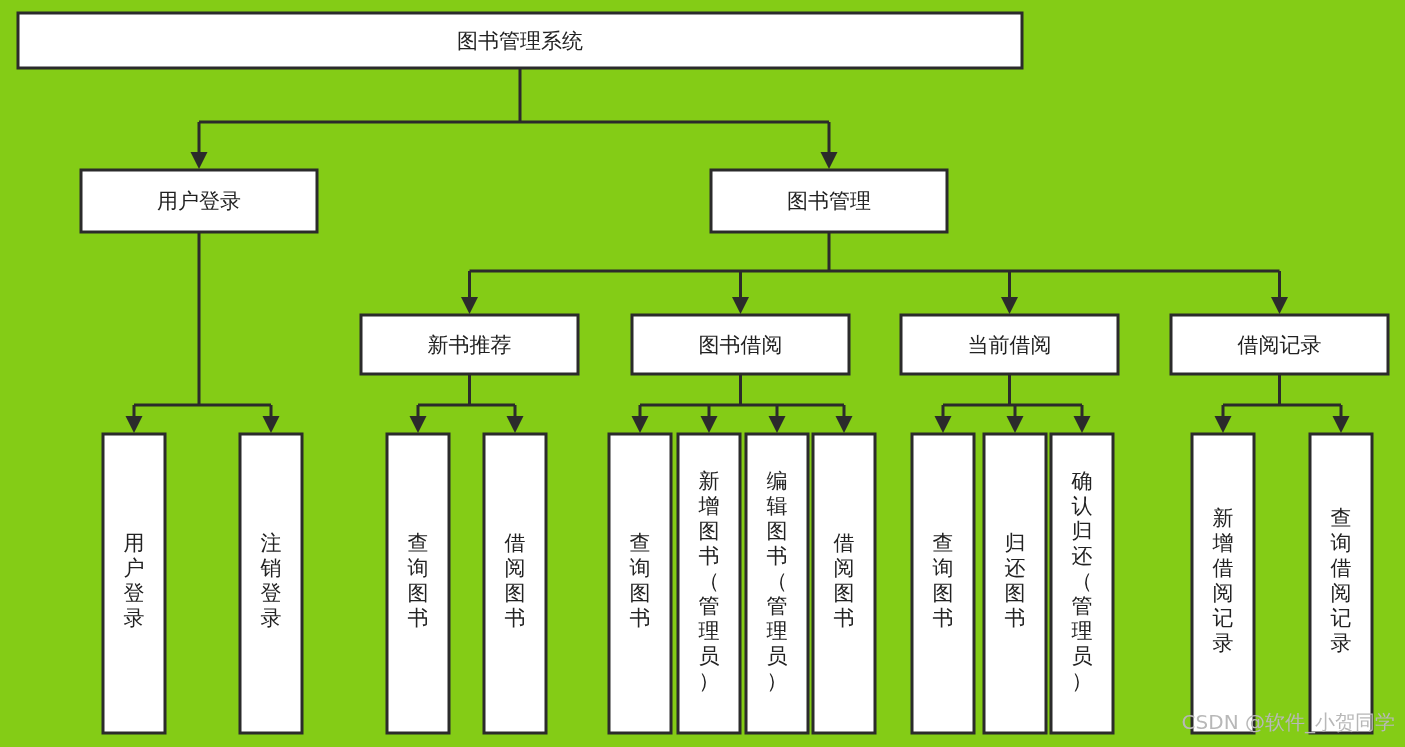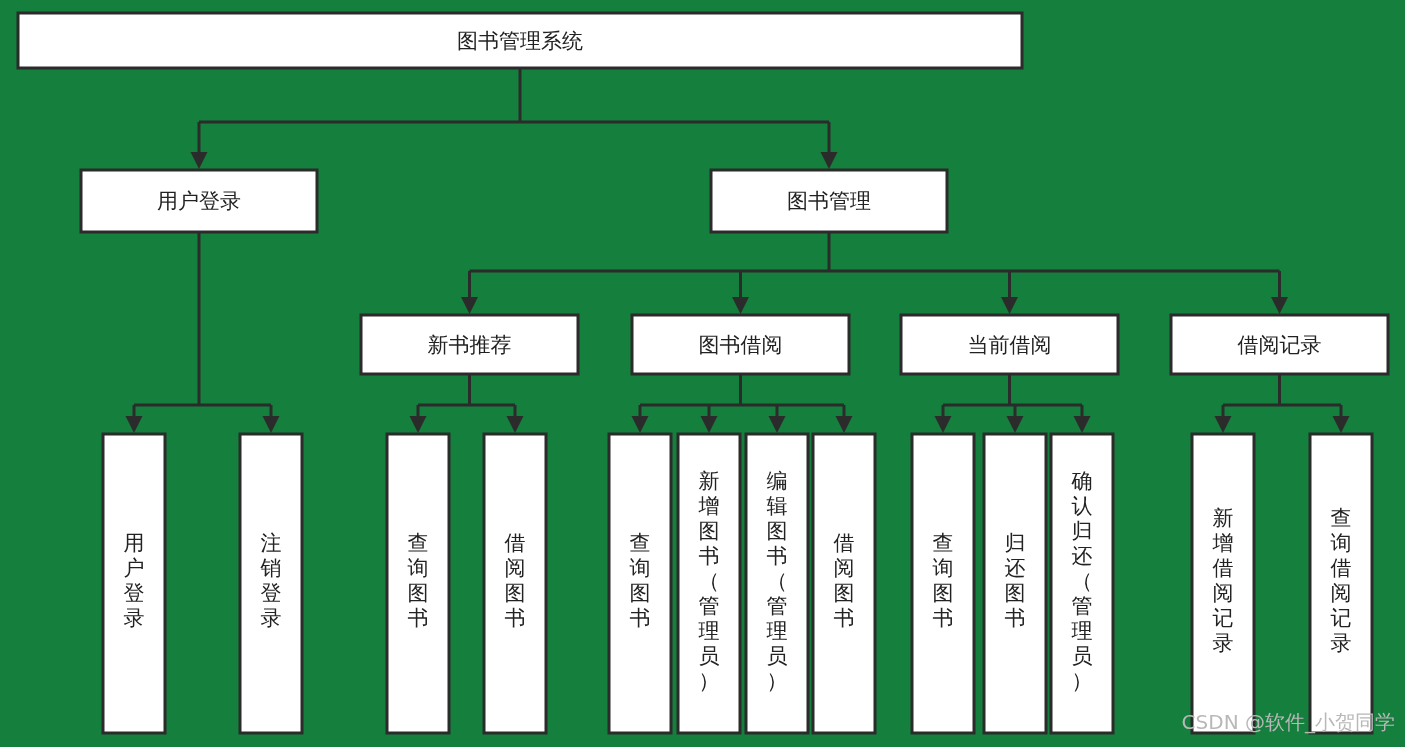--- a/index.html
+++ b/index.html
@@ -11,21 +11,21 @@
   body {
     width: 1405px;
     height: 747px;
     overflow: hidden;
     font-family: "DejaVu Sans", "Liberation Sans", sans-serif;
   }
   #diagram-root {
     position: relative;
     width: 1405px;
     height: 747px;
-    background: #15803d;
+    background: #84cc16;
   }
   svg#diagram-svg {
     position: absolute;
     left: 0;
     top: 0;
     width: 1405px;
     height: 747px;
     display: block;
   }
   .node-box {

